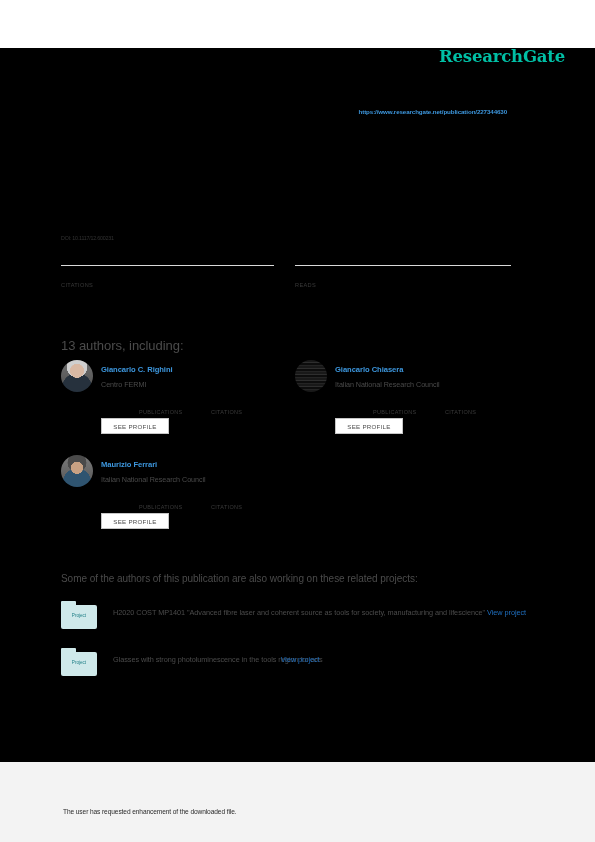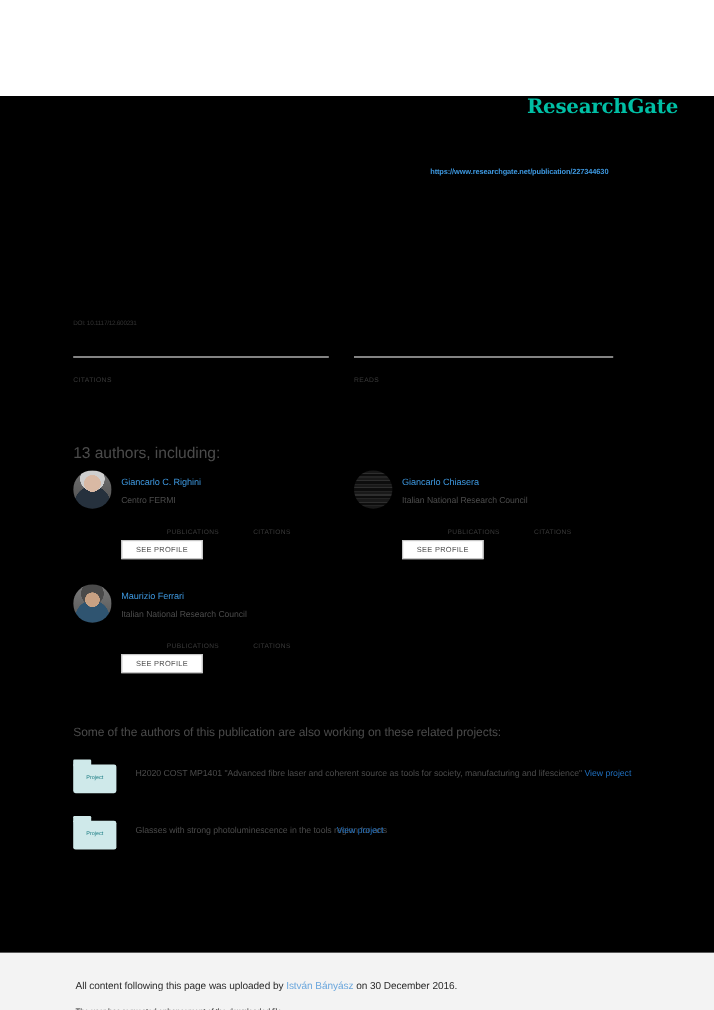--- a/index.html
+++ b/index.html
@@ -14,21 +14,20 @@
     position: relative;
     overflow: hidden;
   }
 
   .page {
     position: absolute;
     left: 0; top: 0;
     width: 595px;
     height: 772px;
     background: #ffffff;
-    margin-top: 32px;
   }
 
   
   .top-band {
     position: absolute;
     left: 0; top: 0;
     width: 595px;
     height: 48px;
     background: #ffffff;
   }
@@ -201,21 +200,21 @@
         #0d0d0d 3px, #0d0d0d 5px,
         #242424 5px, #242424 6px
       );
   }
 
   .author-name {
     position: absolute;
     left: 40px;
     top: 5px;
     font-size: 7.6px;
-    font-weight: normal;
+    font-weight: bold;
     color: #3d97de;
     letter-spacing: -0.05px;
     white-space: nowrap;
   }
   .author-affil {
     position: absolute;
     left: 40px;
     top: 20px;
     font-size: 7.2px;
     color: #4b4b4b;
@@ -458,18 +457,15 @@
       <div class="tab"></div>
       <div class="body"></div>
       <div class="lbl">Project</div>
     </div>
     <div class="project-text">
       <span>Glasses with strong photoluminescence in the tools region for arts</span>
       <span class="view">View project</span>
     </div>
   </div>
 
-  <div class="footer-line-1">
-    <span>All content following this page was uploaded by </span><span class="uploader">István Bányász</span><span> on 30 December 2016.</span>
-  </div>
   <div class="footer-line-2">The user has requested enhancement of the downloaded file.</div>
 
 </div>
 
 </body></html>

